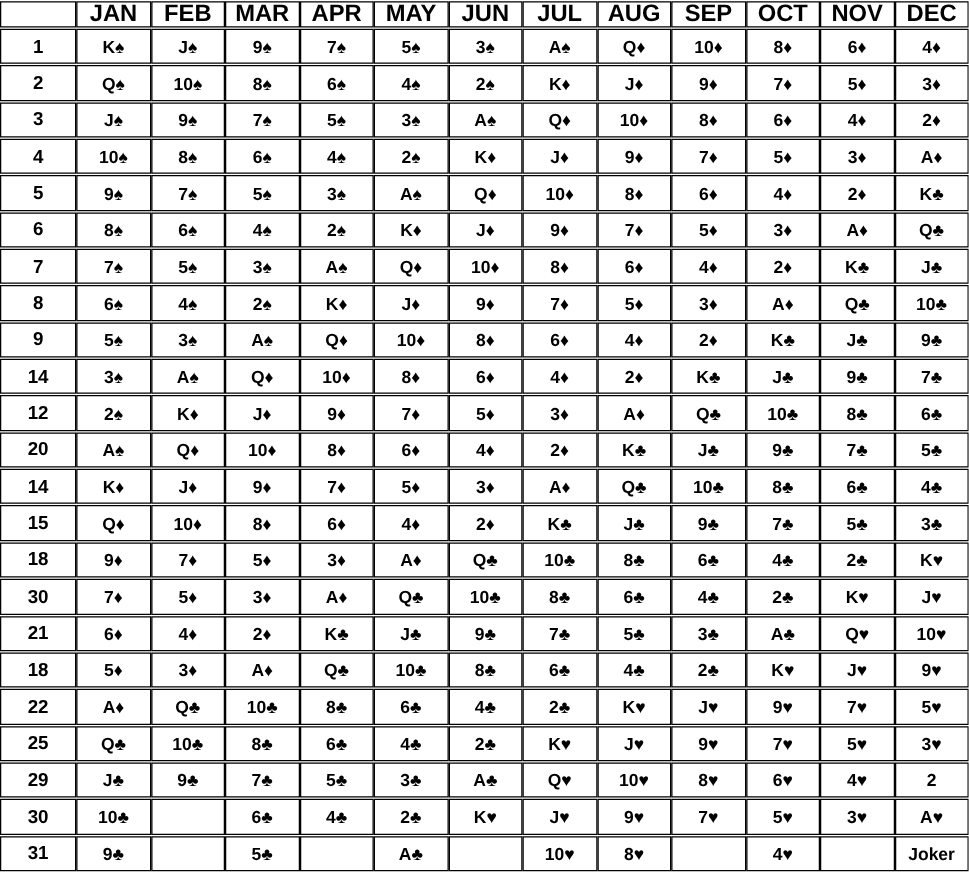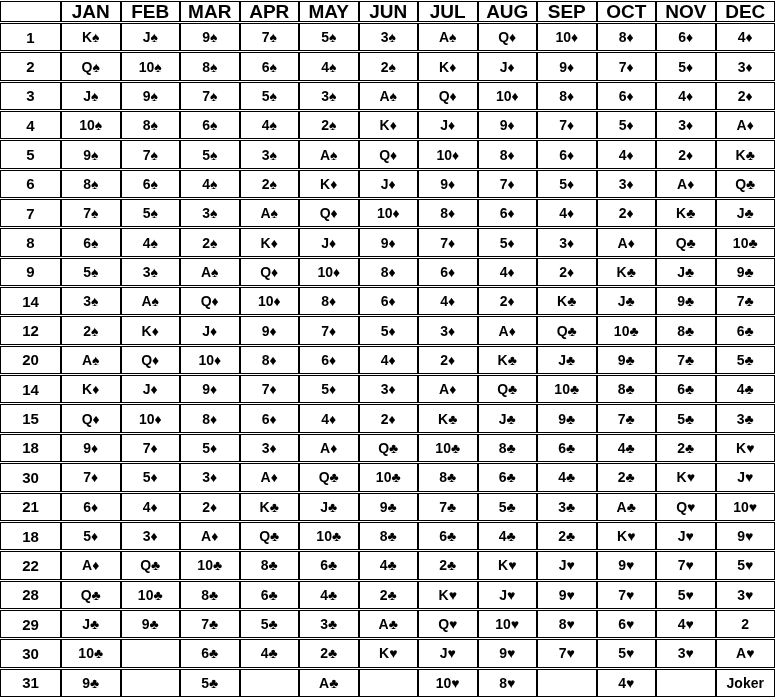--- a/index.html
+++ b/index.html
@@ -347,21 +347,21 @@
         <td>6♣</td>
         <td>4♣</td>
         <td>2♣</td>
         <td class="red">K♥</td>
         <td class="red">J♥</td>
         <td class="red">9♥</td>
         <td class="red">7♥</td>
         <td class="red">5♥</td>
       </tr>
       <tr>
-        <th>28</th>
+        <th>25</th>
         <td>Q♣</td>
         <td>10♣</td>
         <td>8♣</td>
         <td>6♣</td>
         <td>4♣</td>
         <td>2♣</td>
         <td class="red">K♥</td>
         <td class="red">J♥</td>
         <td class="red">9♥</td>
         <td class="red">7♥</td>

